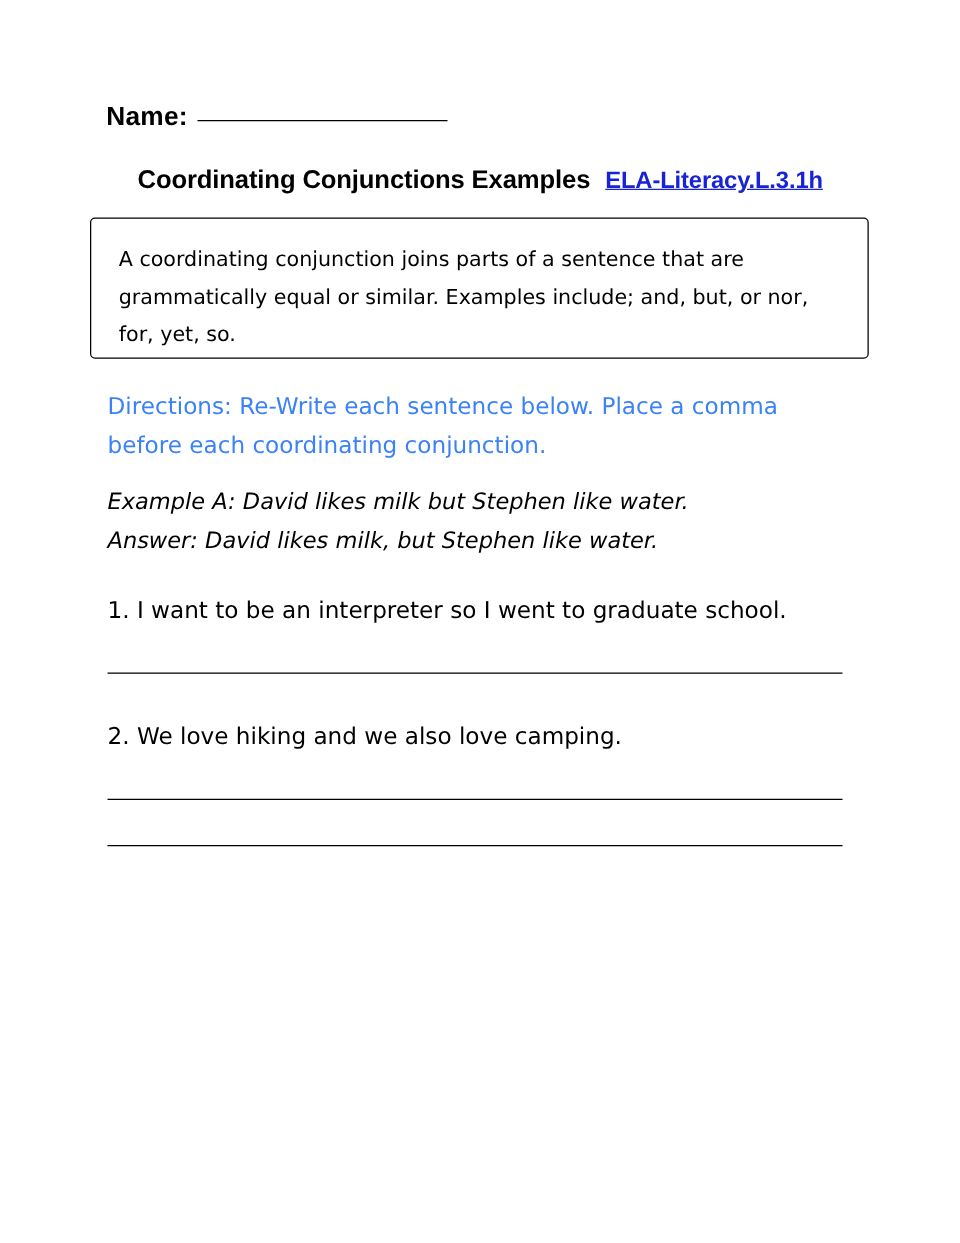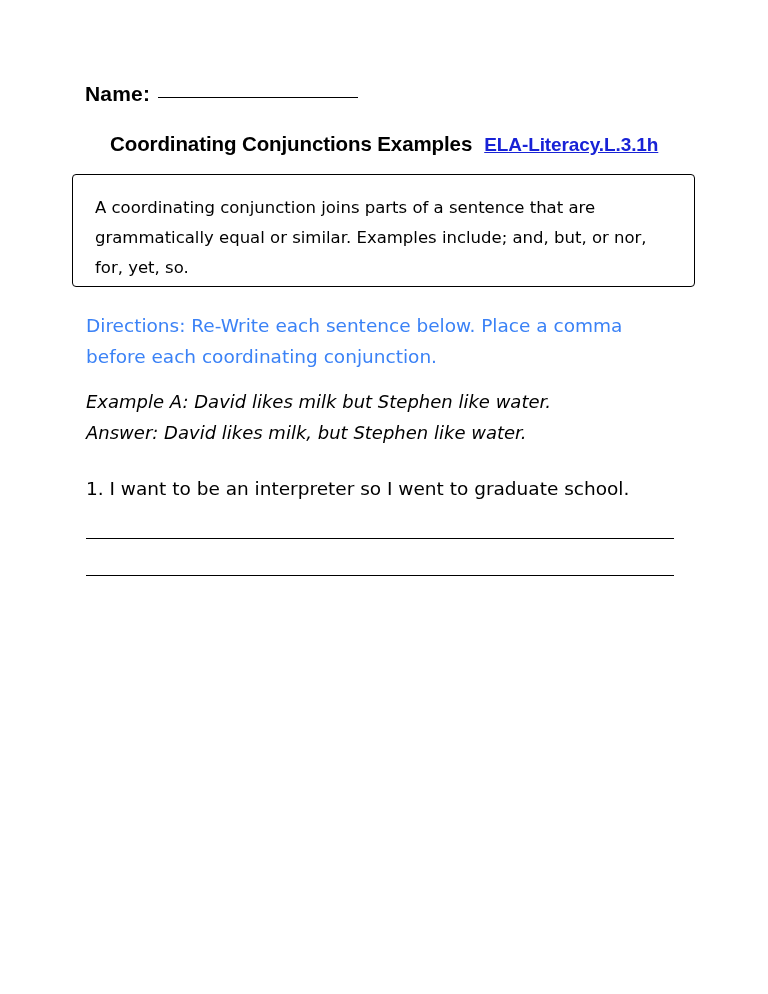--- a/index.html
+++ b/index.html
@@ -172,20 +172,24 @@
     <div>Answer: David likes milk, but Stephen like water.</div>
   </div>
 
   <div class="questions">
 
     <div class="question-item">
       <div class="question-text">1. I want to be an interpreter so I went to graduate school.</div>
       <div class="answer-line"></div>
     </div>
 
+    <div class="question-item">
+      <div class="question-text">2. We love hiking and we also love camping.</div>
+      <div class="answer-line"></div>
+    </div>
 
 
     <div class="question-item">
       <div class="answer-line"></div>
     </div>
 
   </div>
 
 </div>
 

